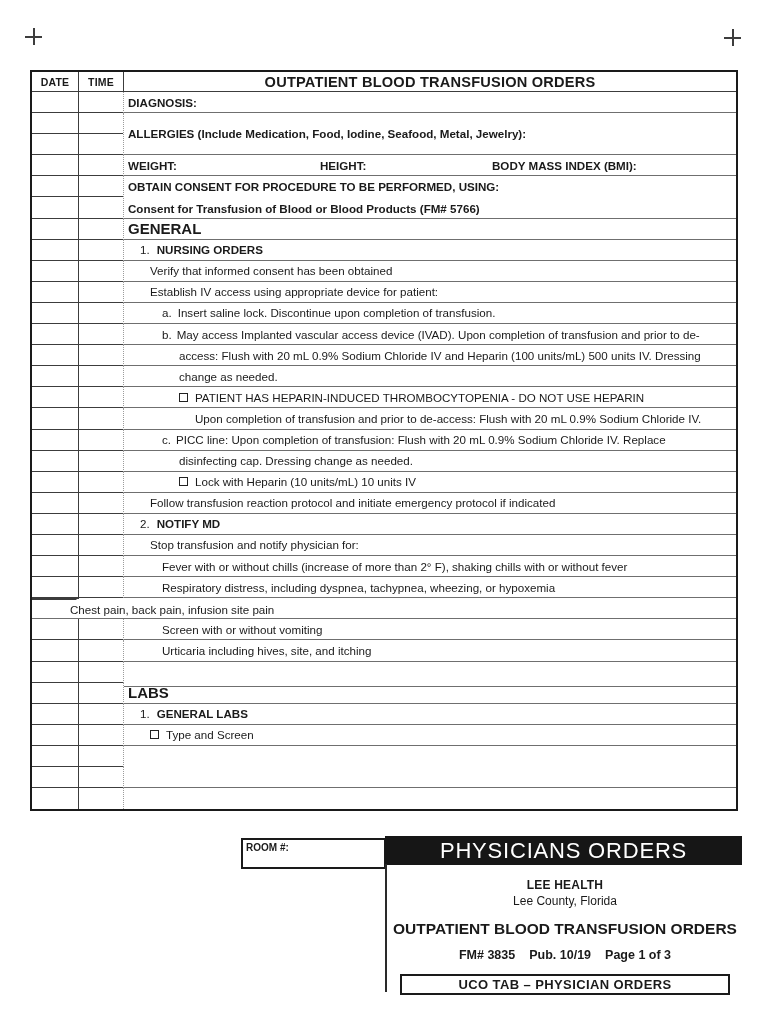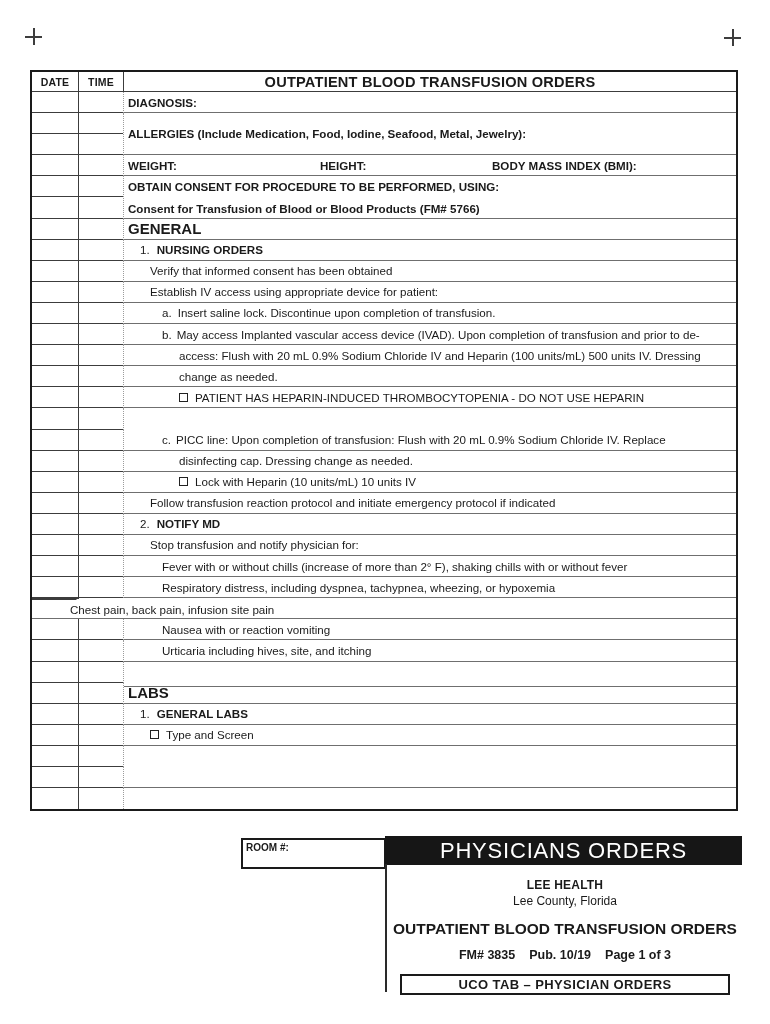--- a/index.html
+++ b/index.html
@@ -241,20 +241,21 @@
       </div>
       <div class="ccol txt" style="padding-left: 55px;"><span class="cbx"></span><span>PATIENT HAS HEPARIN-INDUCED THROMBOCYTOPENIA - DO NOT USE HEPARIN</span></div>
     </div>
     <div class="band" style="height: 21.1px;">
       <div class="dcol">
         <div class="subcell"></div>
       </div>
       <div class="tcol">
         <div class="subcell"></div>
       </div>
+      <div class="ccol txt" style="padding-left: 71px;"><span>Upon completion of transfusion and prior to de-access: Flush with 20 mL 0.9% Sodium Chloride IV.</span></div>
     </div>
     <div class="band" style="height: 21.1px;">
       <div class="dcol">
         <div class="subcell"></div>
       </div>
       <div class="tcol">
         <div class="subcell"></div>
       </div>
       <div class="ccol txt" style="padding-left: 38px;"><span style="margin-right: 5px;">c.</span><span>PICC line: Upon completion of transfusion: Flush with 20 mL 0.9% Sodium Chloride IV. Replace</span></div>
     </div>
@@ -330,21 +331,21 @@
       </div>
       <div class="ccol txt" style="padding-left: 38px;"><span>Chest pain, back pain, infusion site pain</span></div>
     </div>
     <div class="band" style="height: 21.1px;">
       <div class="dcol">
         <div class="subcell"></div>
       </div>
       <div class="tcol">
         <div class="subcell"></div>
       </div>
-      <div class="ccol txt" style="padding-left: 38px;"><span>Nausea with or reaction vomiting</span></div>
+      <div class="ccol txt" style="padding-left: 38px;"><span>Screen with or without vomiting</span></div>
     </div>
     <div class="band" style="height: 21.1px;">
       <div class="dcol">
         <div class="subcell"></div>
       </div>
       <div class="tcol">
         <div class="subcell"></div>
       </div>
       <div class="ccol txt" style="padding-left: 38px;"><span>Urticaria including hives, site, and itching</span></div>
     </div>

